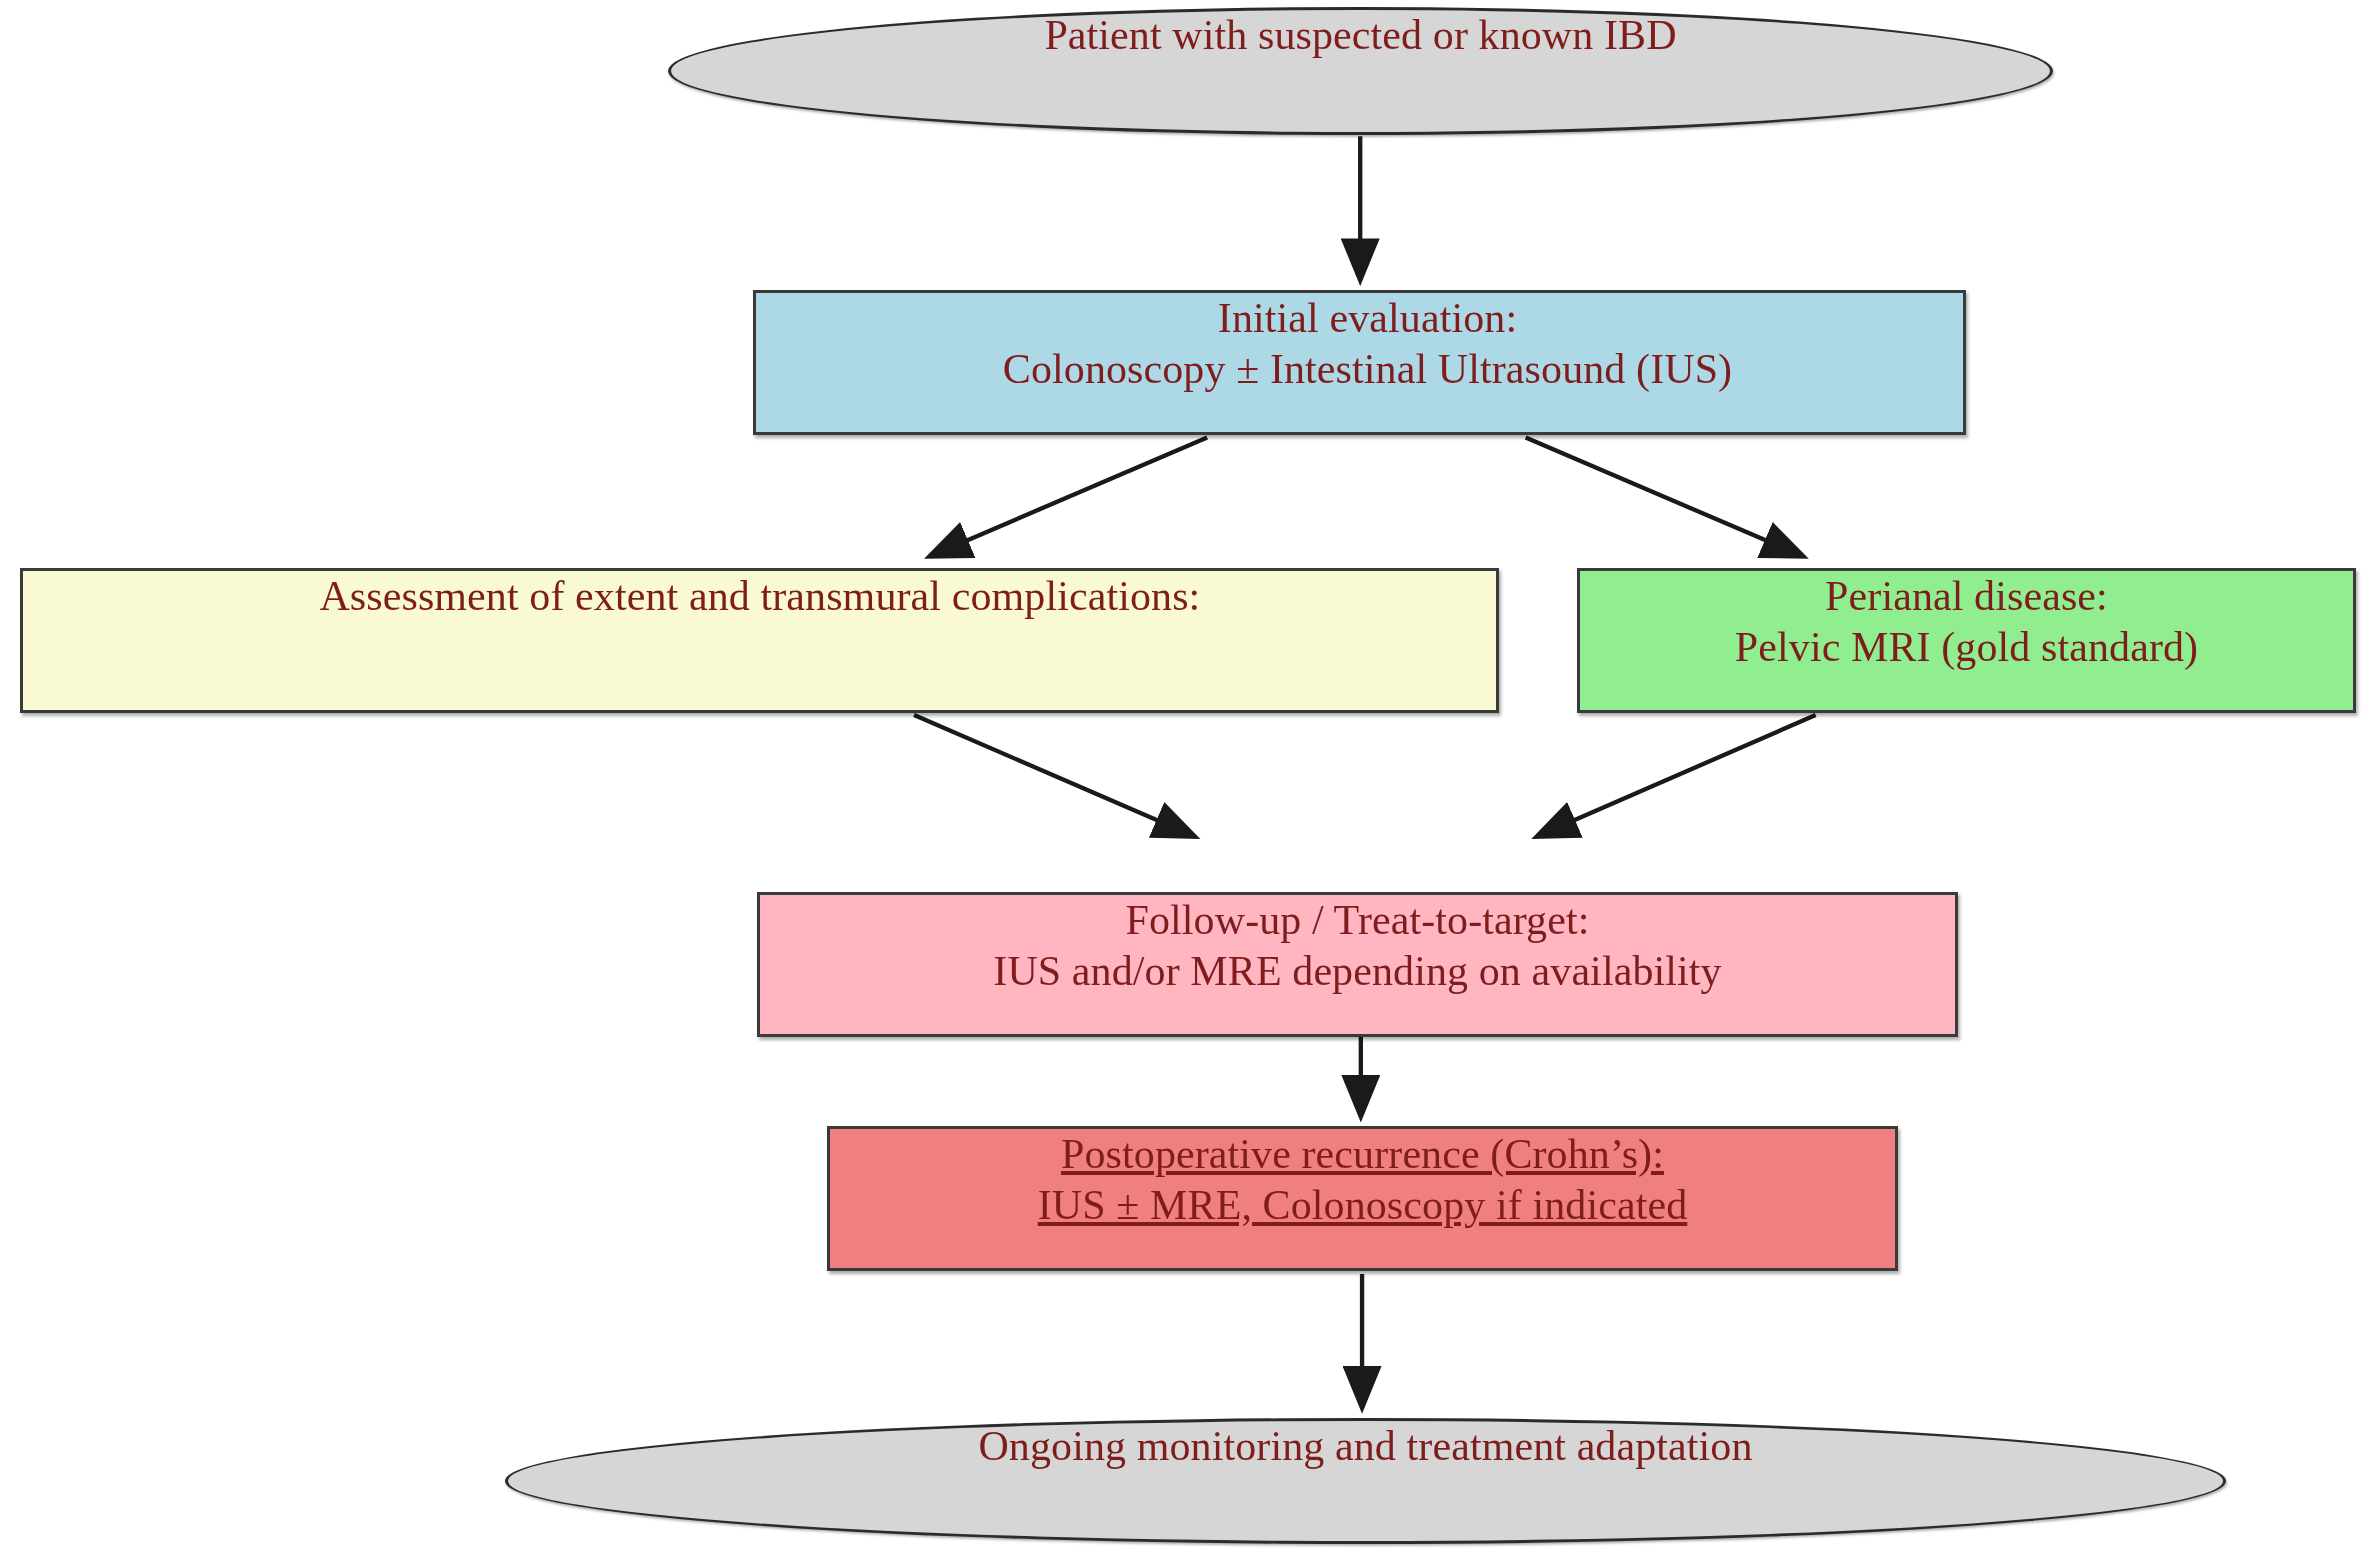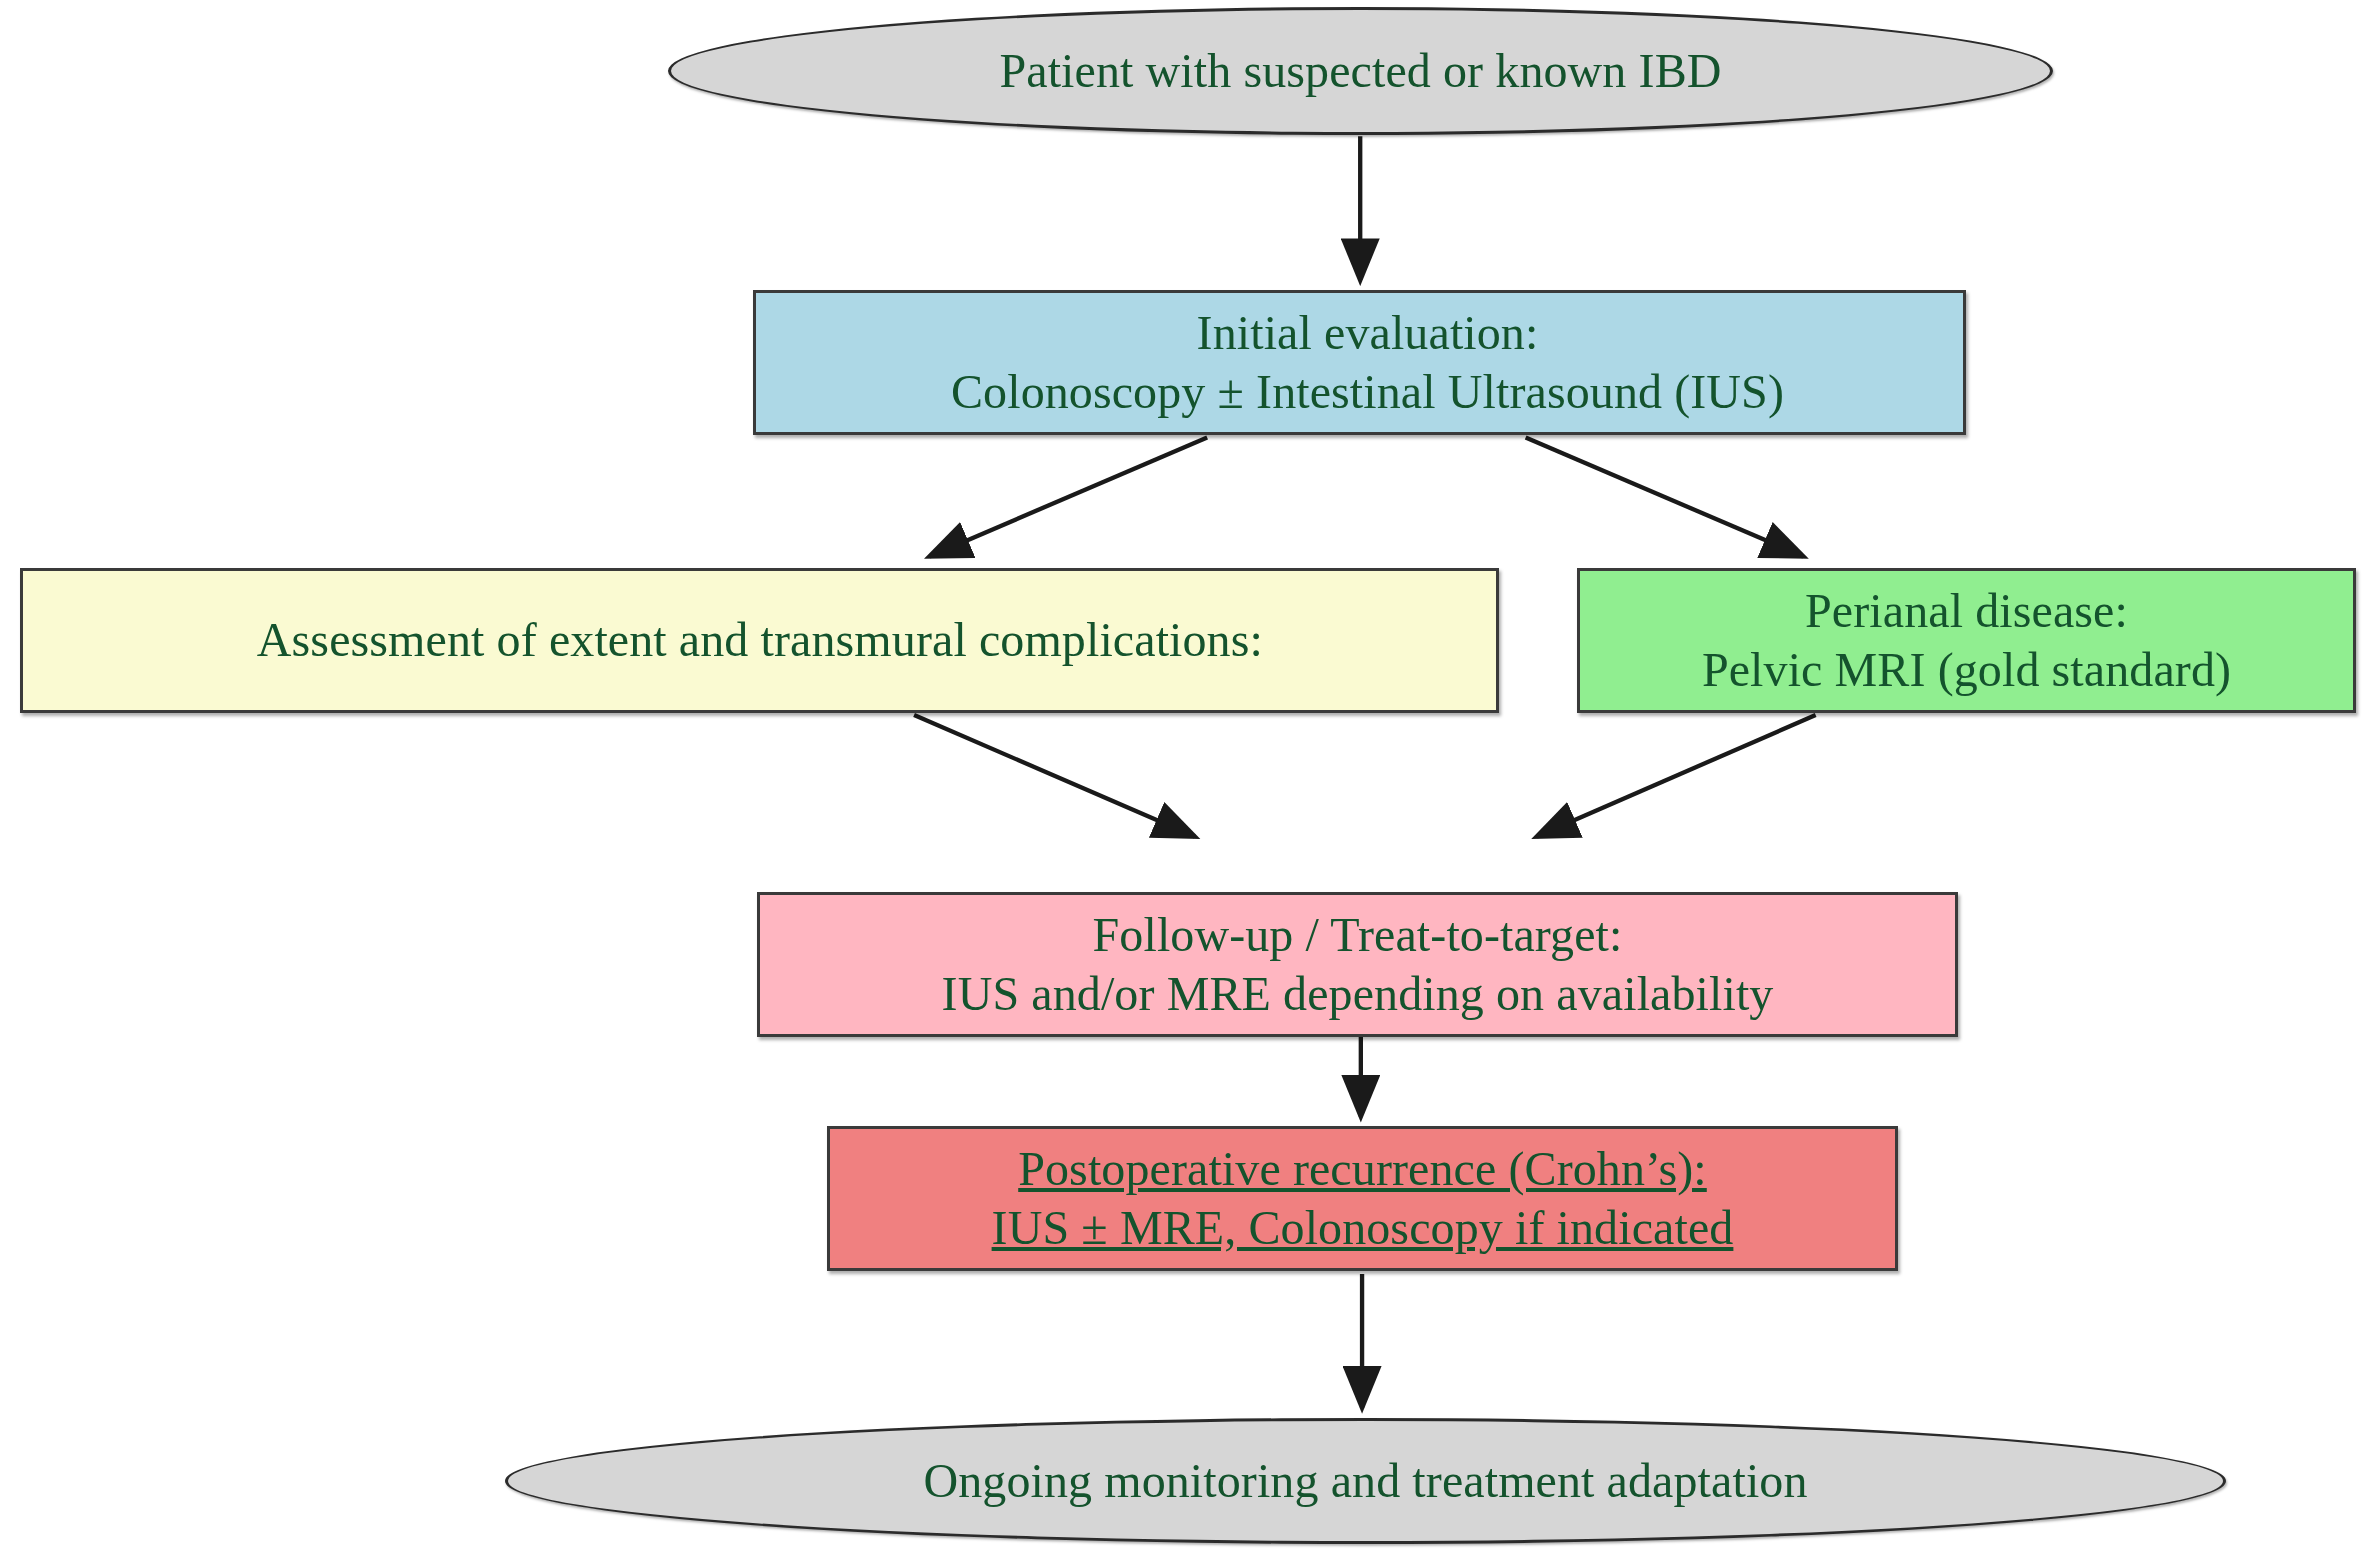--- a/index.html
+++ b/index.html
@@ -22,25 +22,24 @@
     width: 2366px;
     height: 1567px;
     pointer-events: none;
   }
   .node {
     position: absolute;
     box-sizing: border-box;
     display: flex;
     flex-direction: column;
     align-items: center;
-    justify-content: center;
     text-align: center;
-    color: #14532d;
+    color: #7f1d1d;
     line-height: 1.22;
-    font-size: 48px;
+    font-size: 42px;
     letter-spacing: 0.1px;
   }
   .node .line { display: block; white-space: nowrap; }
   .ellipse {
     border: 3.1px solid #2b2b2b;
     border-radius: 50%;
     background: #d6d6d6;
     box-shadow: 1.2px 1.9px 2.5px rgba(0,0,0,0.30);
   }
   .box {

